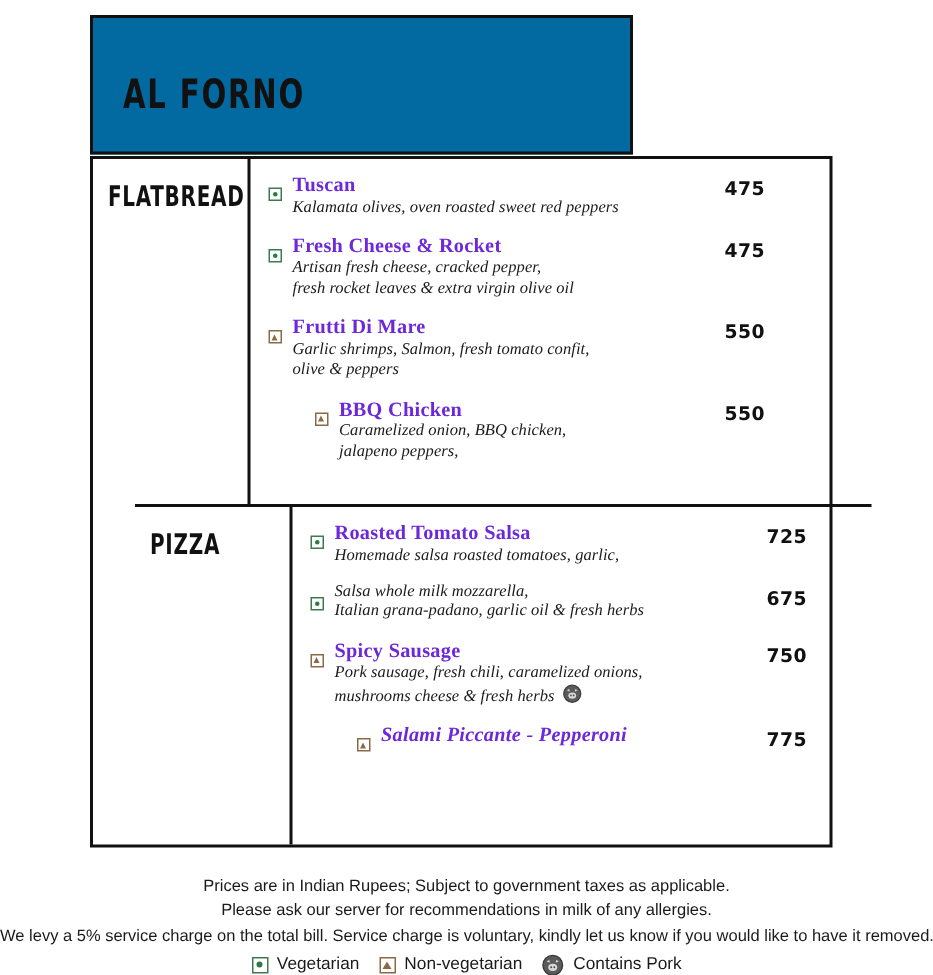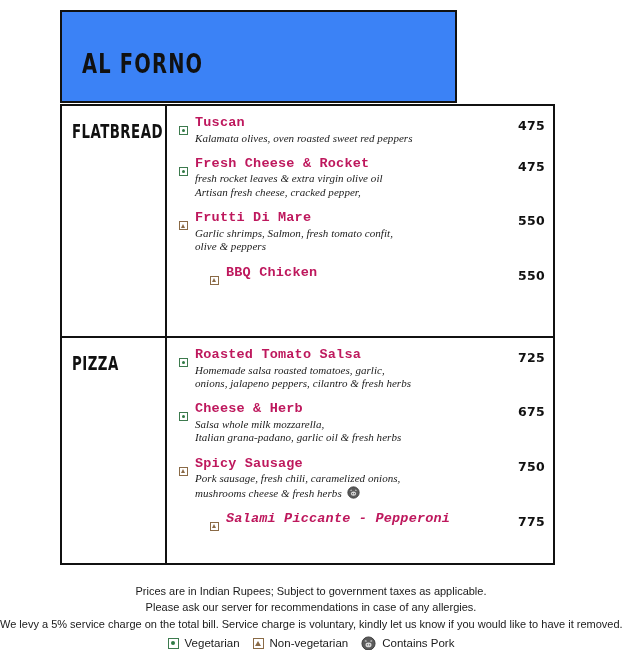--- a/index.html
+++ b/index.html
@@ -19,24 +19,24 @@
     width: 622px;
     height: 650px;
     background: #fff;
   }
 
   
   .title-box {
     position: absolute;
     left: 60px;
     top: 10px;
-    width: 397px;
+    width: 362px;
     height: 93px;
     border: 2px solid #111;
-    background: #3b82f6;
+    background: #0369a1;
   }
   .title-text {
     position: absolute;
     left: 20px;
     top: 36px;
     font-family: "Liberation Sans Narrow", "DejaVu Sans Condensed", "Liberation Sans", sans-serif;
     font-weight: bold;
     font-size: 27px;
     letter-spacing: 1.5px;
     color: #111;
@@ -58,21 +58,21 @@
 
   .section {
     position: relative;
     display: flex;
     width: 100%;
   }
   .section + .section {
     border-top: 2px solid #111;
   }
   .section-flatbread { height: 230px; }
-  .section-pizza { height: 227px; }
+  .section-pizza { height: 227px; margin-left: 28px; }
 
   .section-label-cell {
     width: 105px;
     flex: 0 0 105px;
     border-right: 2px solid #111;
     position: relative;
   }
   .section-label {
     position: absolute;
     left: 10px;
@@ -136,44 +136,44 @@
     border-left: 2.5px solid transparent;
     border-right: 2.5px solid transparent;
     border-bottom: 4px solid #8a6a46;
   }
 
   .item-body {
     flex: 1 1 auto;
     min-width: 0;
   }
   .item-name {
-    font-family: Liberation Mono, monospace;
+    font-family: Liberation Serif, serif;
     font-size: 13.5px;
     font-weight: 600;
     letter-spacing: 0.2px;
-    color: #be185d;
+    color: #6d28d9;
     line-height: 1.15;
     margin-bottom: 1px;
   }
   .item-name.italic { font-style: italic; }
 
   .item-desc {
     font-family: Liberation Serif, serif;
     font-style: italic;
     font-size: 11px;
     line-height: 1.22;
     color: #1a1a1a;
     letter-spacing: 0.05px;
   }
   .desc-line { white-space: nowrap; }
 
   .item-price {
     flex: 0 0 auto;
     width: 62px;
-    text-align: right;
+    text-align: left;
     font-family: "DejaVu Sans", "Liberation Sans", sans-serif;
     font-size: 12.5px;
     font-weight: 600;
     color: #111;
     margin-top: 3px;
     letter-spacing: 0.3px;
   }
 
   
   .pork-icon {
@@ -257,22 +257,22 @@
           <div class="item-price">475</div>
         </div>
 
         <div class="item">
           <span class="item-marker">
             <span class="marker-box veg"><span class="dot"></span></span>
           </span>
           <div class="item-body">
             <div class="item-name">Fresh Cheese &amp; Rocket</div>
             <div class="item-desc">
+              <div class="desc-line">Artisan fresh cheese, cracked pepper,</div>
               <div class="desc-line">fresh rocket leaves &amp; extra virgin olive oil</div>
-              <div class="desc-line">Artisan fresh cheese, cracked pepper,</div>
             </div>
           </div>
           <div class="item-price">475</div>
         </div>
 
         <div class="item">
           <span class="item-marker">
             <span class="marker-box nonveg"><span class="tri"></span></span>
           </span>
           <div class="item-body">
@@ -284,20 +284,24 @@
           </div>
           <div class="item-price">550</div>
         </div>
 
         <div class="item">
           <span class="item-marker">
             <span class="marker-box nonveg"><span class="tri"></span></span>
           </span>
           <div class="item-body">
             <div class="item-name">BBQ Chicken</div>
+            <div class="item-desc">
+              <div class="desc-line">Caramelized onion, BBQ chicken,</div>
+              <div class="desc-line">jalapeno peppers,</div>
+            </div>
           </div>
           <div class="item-price">550</div>
         </div>
 
       </div>
     </div>
 
     <div class="section section-pizza">
       <div class="section-label-cell">
         <div class="section-label">PIZZA</div>
@@ -305,32 +309,30 @@
       <div class="items-cell">
 
         <div class="item">
           <span class="item-marker">
             <span class="marker-box veg"><span class="dot"></span></span>
           </span>
           <div class="item-body">
             <div class="item-name">Roasted Tomato Salsa</div>
             <div class="item-desc">
               <div class="desc-line">Homemade salsa roasted tomatoes, garlic,</div>
-              <div class="desc-line">onions, jalapeno peppers, cilantro &amp; fresh herbs</div>
             </div>
           </div>
           <div class="item-price">725</div>
         </div>
 
         <div class="item">
           <span class="item-marker">
             <span class="marker-box veg"><span class="dot"></span></span>
           </span>
           <div class="item-body">
-            <div class="item-name">Cheese &amp; Herb</div>
             <div class="item-desc">
               <div class="desc-line">Salsa whole milk mozzarella,</div>
               <div class="desc-line">Italian grana-padano, garlic oil &amp; fresh herbs</div>
             </div>
           </div>
           <div class="item-price">675</div>
         </div>
 
         <div class="item">
           <span class="item-marker">
@@ -364,21 +366,21 @@
           <div class="item-price">775</div>
         </div>
 
       </div>
     </div>
 
   </div>
 
   <div class="footer">
     <div class="footer-line">Prices are in Indian Rupees; Subject to government taxes as applicable.</div>
-    <div class="footer-line">Please ask our server for recommendations in case of any allergies.</div>
+    <div class="footer-line">Please ask our server for recommendations in milk of any allergies.</div>
     <div class="footer-line">We levy a 5% service charge on the total bill. Service charge is voluntary, kindly let us know if you would like to have it removed.</div>
 
     <div class="legend">
       <div class="legend-item">
         <span class="marker-box veg">
             <span class="dot"></span>
           </span>
         <span>Vegetarian</span>
       </div>
       <div class="legend-item">

